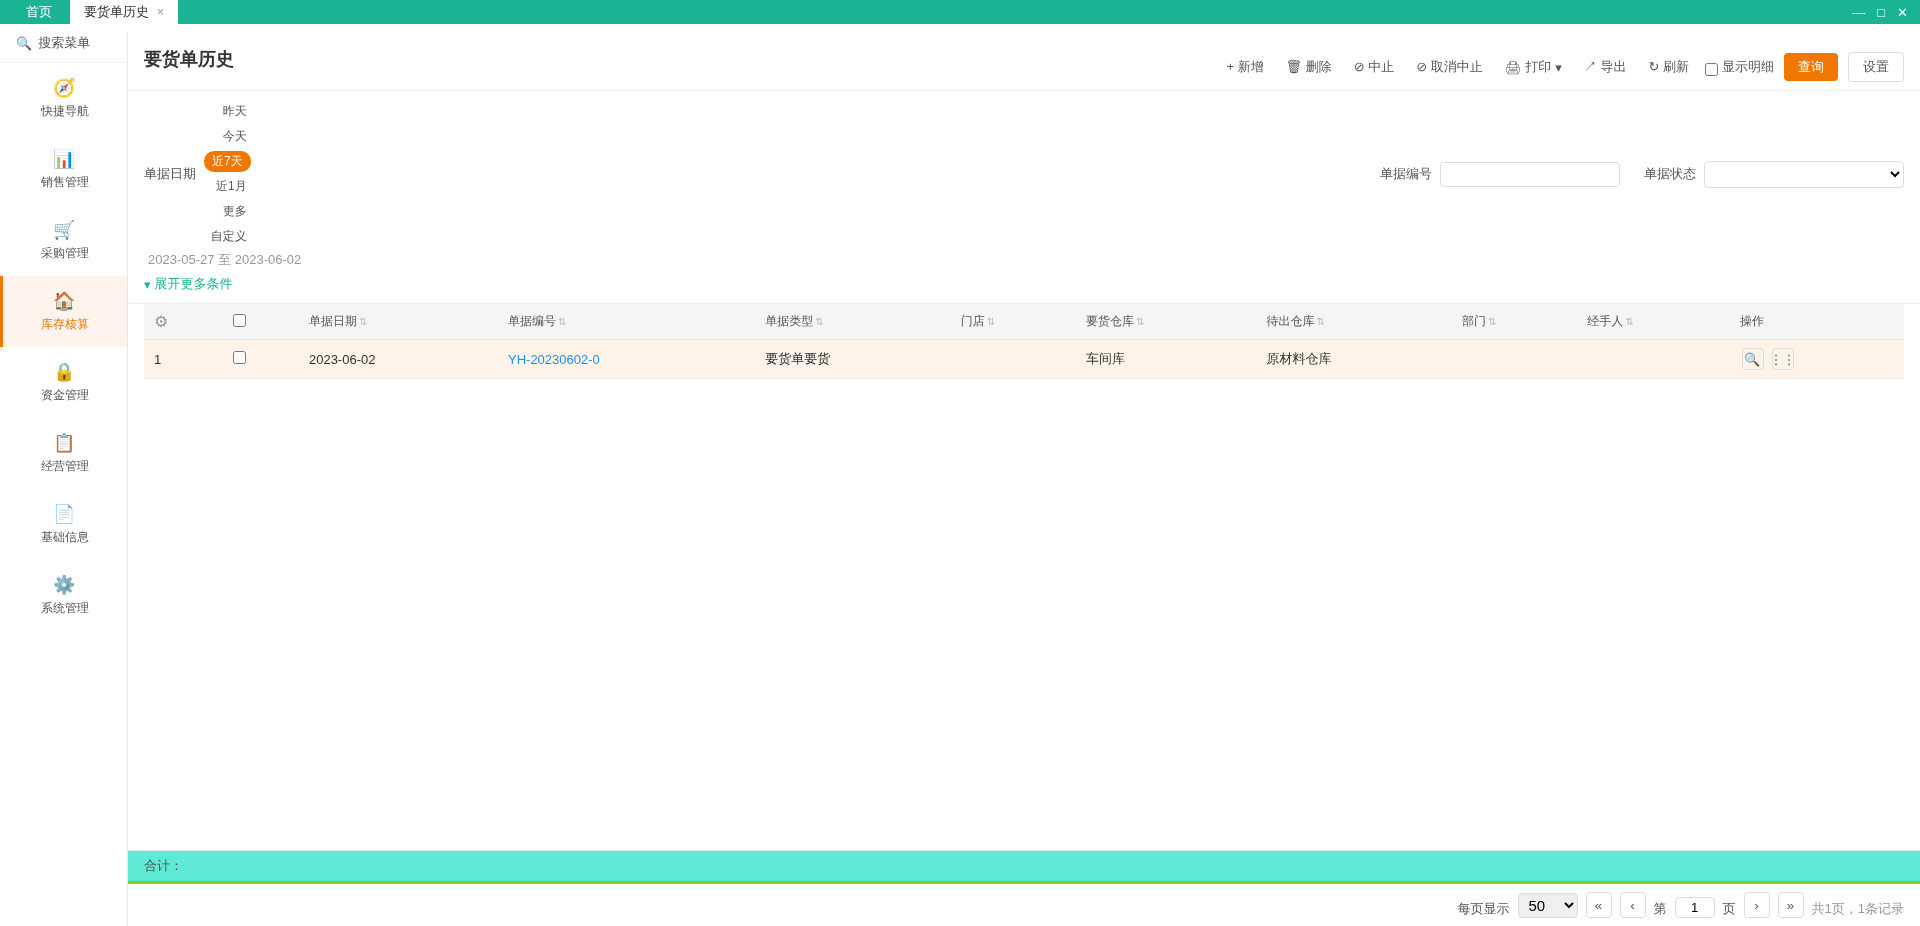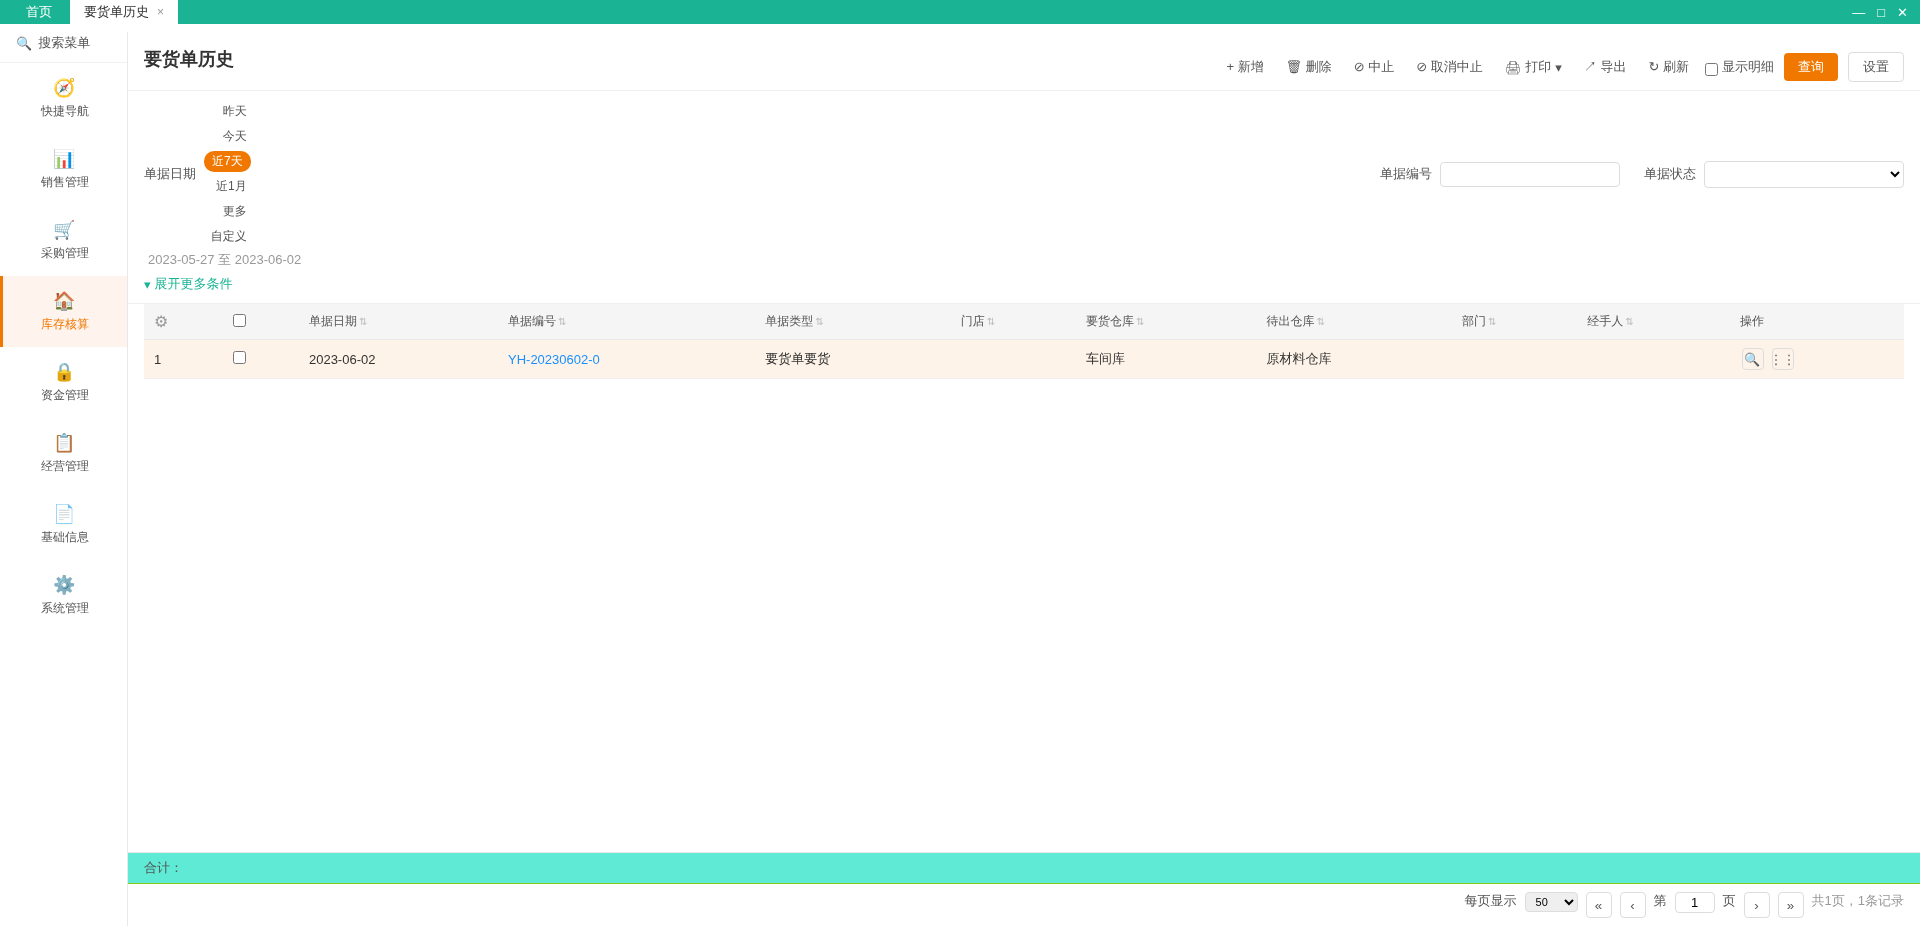--- a/index.html
+++ b/index.html
@@ -59,22 +59,22 @@
     tbody tr.highlighted { background: #fef3e8; }
     .sort-icon { color: #bbb; font-size: 10px; margin-left: 2px; }
     .link-text { color: #1890ff; cursor: pointer; }
     .table-settings-icon { color: #999; cursor: pointer; font-size: 16px; }
     .row-action-btn { display: inline-flex; align-items: center; justify-content: center; width: 22px; height: 22px; border: 1px solid #ddd; border-radius: 4px; cursor: pointer; color: #555; margin: 0 2px; font-size: 13px; }
 
     
     .footer-sum { padding: 6px 16px; background: #5eead4; border-top: 1px solid #e8e8e8; font-size: 13px; color: #555; flex-shrink: 0; }
 
     
-    .pagination { display: flex; align-items: flex-start; justify-content: flex-end; padding: 8px 16px; border-top: 1px solid #84cc16; gap: 8px; flex-shrink: 0; font-size: 13px; color: #555; }
-    .pagination select { border: 1px solid #ddd; border-radius: 4px; padding: 2px 6px; font-size: 11px; }
+    .pagination { display: flex; align-items: flex-end; justify-content: flex-end; padding: 8px 16px; border-top: 3px solid #84cc16; gap: 8px; flex-shrink: 0; font-size: 13px; color: #555; }
+    .pagination select { border: 1px solid #ddd; border-radius: 4px; padding: 2px 6px; font-size: 15px; }
     .pagination .page-btn { width: 26px; height: 26px; display: inline-flex; align-items: center; justify-content: center; border: 1px solid #ddd; border-radius: 4px; cursor: pointer; background: #fff; color: #555; }
     .pagination .page-input { width: 40px; border: 1px solid #ddd; border-radius: 4px; padding: 2px 4px; text-align: center; font-size: 13px; }
     .pagination-info { color: #999; font-size: 13px; }
   </style>
 </head>
 <body>
 
 <div class="top-bar">
   <div class="top-bar-tab home">首页</div>
   <div class="top-bar-tab active">

